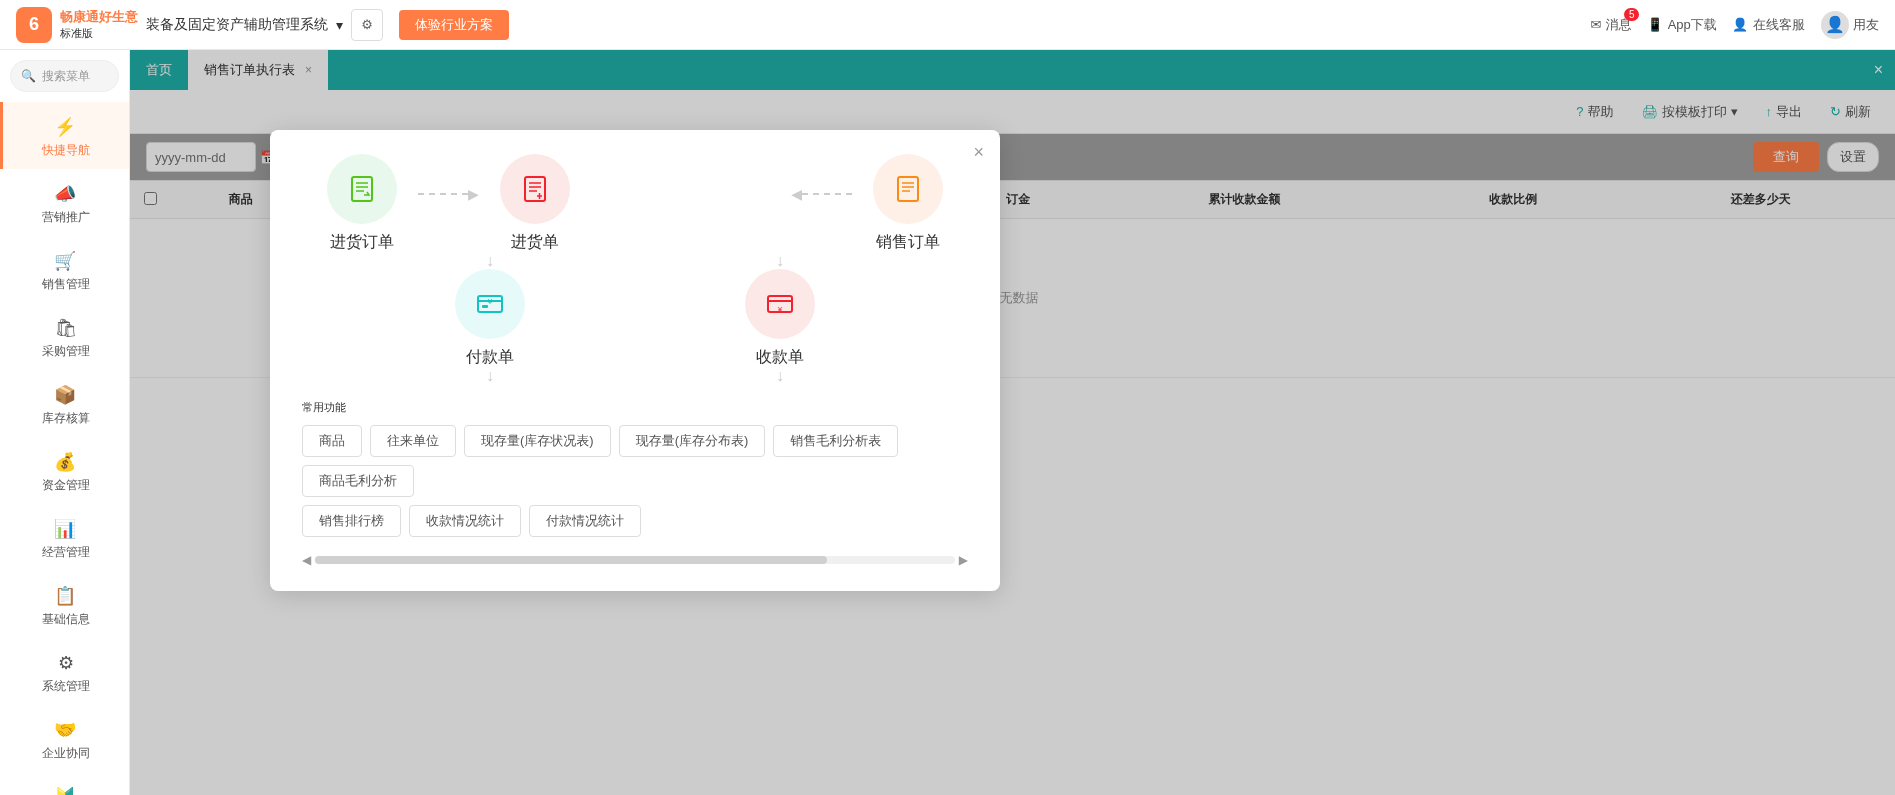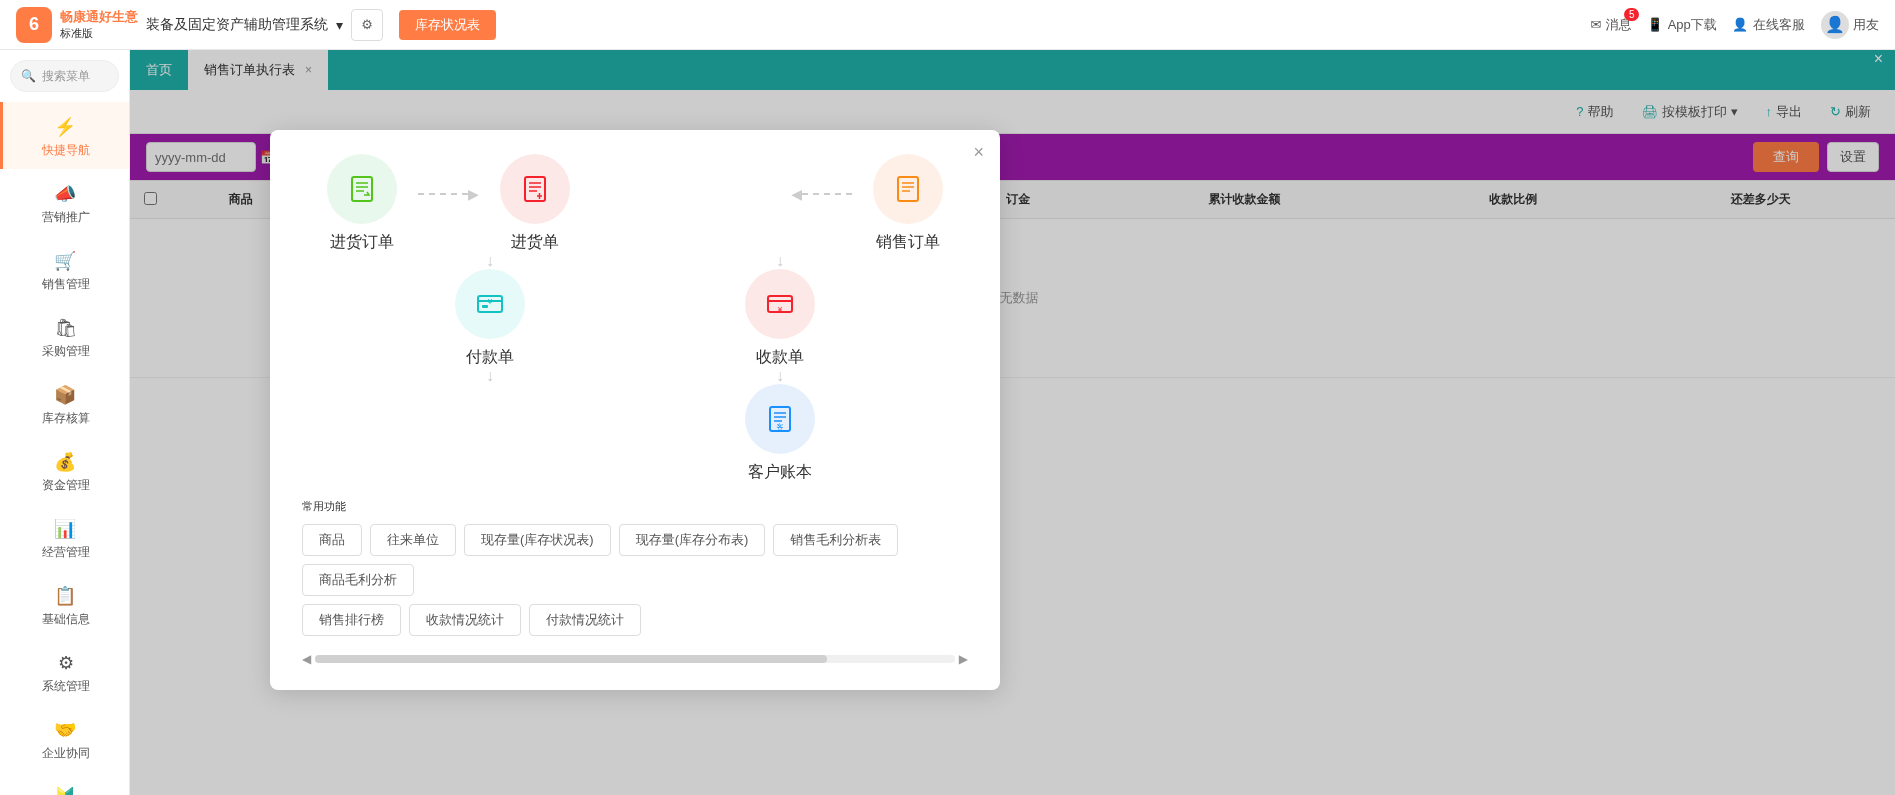--- a/index.html
+++ b/index.html
@@ -21,39 +21,39 @@
     .system-title span { font-size: 14px; color: #333; }
     .dropdown-arrow { color: #999; font-size: 12px; }
     .settings-btn { width: 32px; height: 32px; border: 1px solid #ddd; border-radius: 4px; display: flex; align-items: center; justify-content: center; cursor: pointer; color: #666; margin-right: 8px; }
     .trial-btn { background: #ff7d45; color: white; border: none; padding: 6px 16px; border-radius: 4px; cursor: pointer; font-size: 13px; }
     .top-right { display: flex; align-items: center; gap: 16px; margin-left: auto; }
     .top-right-item { display: flex; align-items: center; gap: 4px; color: #555; cursor: pointer; font-size: 13px; position: relative; }
     .badge { background: #f5222d; color: white; border-radius: 10px; font-size: 10px; padding: 1px 5px; position: absolute; top: -8px; right: -8px; }
     .user-avatar { width: 28px; height: 28px; border-radius: 50%; background: #ddd; display: flex; align-items: center; justify-content: center; color: #999; font-size: 16px; }
 
     
-    .tab-bar { height: 40px; background: #20b2aa; display: flex; align-items: flex-start; padding: 0 0; }
+    .tab-bar { height: 40px; background: #20b2aa; display: flex; align-items: center; padding: 0 0; }
     .tab-item { height: 40px; display: flex; align-items: center; padding: 0 16px; cursor: pointer; color: rgba(255,255,255,0.8); font-size: 13px; gap: 6px; }
     .tab-item.active { background: #fff; color: #333; }
     .tab-item .close-btn { color: #999; font-size: 12px; margin-left: 4px; }
     .tab-home { background: transparent; color: white; }
     .tab-close-all { margin-left: auto; padding: 0 12px; color: white; cursor: pointer; font-size: 16px; }
 
     
     .toolbar { height: 44px; background: #fff; display: flex; align-items: center; padding: 0 16px; gap: 12px; border-bottom: 1px solid #e8e8e8; }
     .toolbar-btn { display: flex; align-items: center; gap: 4px; color: #555; cursor: pointer; font-size: 13px; padding: 4px 8px; }
     .toolbar-btn .icon { color: #20b2aa; }
 
     
-    .filter-bar { background: #a21caf; padding: 8px 16px; display: flex; align-items: center; gap: 8px; border-bottom: 1px solid #e8e8e8; }
+    .filter-bar { background: #a3a3a3; padding: 8px 16px; display: flex; align-items: center; gap: 8px; border-bottom: 1px solid #e8e8e8; }
     .filter-date { display: flex; align-items: center; gap: 4px; }
     .date-input { height: 30px; border: 1px solid #ddd; border-radius: 4px; padding: 0 8px; font-size: 13px; color: #ccc; width: 110px; }
     .filter-select { height: 30px; border: 1px solid #ddd; border-radius: 4px; padding: 0 8px; font-size: 13px; color: #333; width: 140px; }
     .query-btn { background: #ff7d45; color: white; border: none; height: 30px; padding: 0 20px; border-radius: 4px; cursor: pointer; font-size: 13px; }
-    .settings-small-btn { border: 1px solid #ddd; background: #fff; height: 30px; padding: 0 12px; border-radius: 4px; cursor: pointer; font-size: 13px; color: #555; }
+    .settings-small-btn { border: 1px solid #ddd; background: #fff; height: 30px; padding: 0 12px; border-radius: 12px; cursor: pointer; font-size: 13px; color: #555; }
     .more-conditions { color: #20b2aa; font-size: 13px; cursor: pointer; padding: 0 8px; }
 
     
     .table-container { flex: 1; overflow: auto; background: #fff; }
     table { width: 100%; border-collapse: collapse; font-size: 12px; }
     thead th { background: #fafafa; border-bottom: 1px solid #e8e8e8; padding: 10px 8px; text-align: center; color: #333; white-space: nowrap; position: sticky; top: 0; }
     tbody tr td { border-bottom: 1px solid #f0f0f0; padding: 10px 8px; text-align: center; color: #555; }
     .no-data { text-align: center; padding: 60px; color: #999; font-size: 13px; }
     .checkbox-col { width: 40px; }
 
@@ -101,21 +101,21 @@
       <div class="logo-icon">6</div>
       <div class="logo-text">
         <div class="line1">畅康通好生意</div>
         <div>标准版</div>
       </div>
     </div>
     <div class="system-title">
       <span>装备及固定资产辅助管理系统</span>
       <span class="dropdown-arrow">▾</span>
       <div class="settings-btn">⚙</div>
-      <button class="trial-btn">库存状况表</button>
+      <button class="trial-btn">体验行业方案</button>
     </div>
     <div class="top-right">
       <div class="top-right-item">
         <span>✉</span>
         <span>消息</span>
         <span class="badge">5</span>
       </div>
       <div class="top-right-item">
         <span>📱</span>
         <span>App下载</span>
@@ -371,32 +371,20 @@
                   <span style="color:#ccc; font-size:16px;">↓</span>
                 </div>
               </div>
 
               <div style="flex:1;"></div>
 
               <div style="width:120px; display:flex; flex-direction:column; align-items:center; margin:0 8px;">
                 <div style="height:16px; display:flex; align-items:center; justify-content:center;">
                   <span style="color:#ccc; font-size:16px;">↓</span>
                 </div>
-                <div class="flow-item">
-                  <div class="flow-circle blue">
-                    <svg width="32" height="32" viewBox="0 0 32 32">
-                        <rect x="6" y="4" width="20" height="24" rx="2" fill="none" stroke="#1890ff" stroke-width="2"></rect>
-                        <line x1="10" y1="10" x2="22" y2="10" stroke="#1890ff" stroke-width="1.5"></line>
-                        <line x1="10" y1="14" x2="22" y2="14" stroke="#1890ff" stroke-width="1.5"></line>
-                        <line x1="10" y1="18" x2="18" y2="18" stroke="#1890ff" stroke-width="1.5"></line>
-                        <text x="16" y="26" font-size="7" fill="#1890ff" text-anchor="middle">客</text>
-                      </svg>
-                  </div>
-                  <span class="flow-label">客户账本</span>
-                </div>
               </div>
               <div style="width:120px;"></div>
             </div>
           </div>
 
           <div class="common-title">常用功能</div>
           <div class="func-buttons">
             <button class="func-btn">商品</button>
             <button class="func-btn">往来单位</button>
             <button class="func-btn">现存量(库存状况表)</button>

